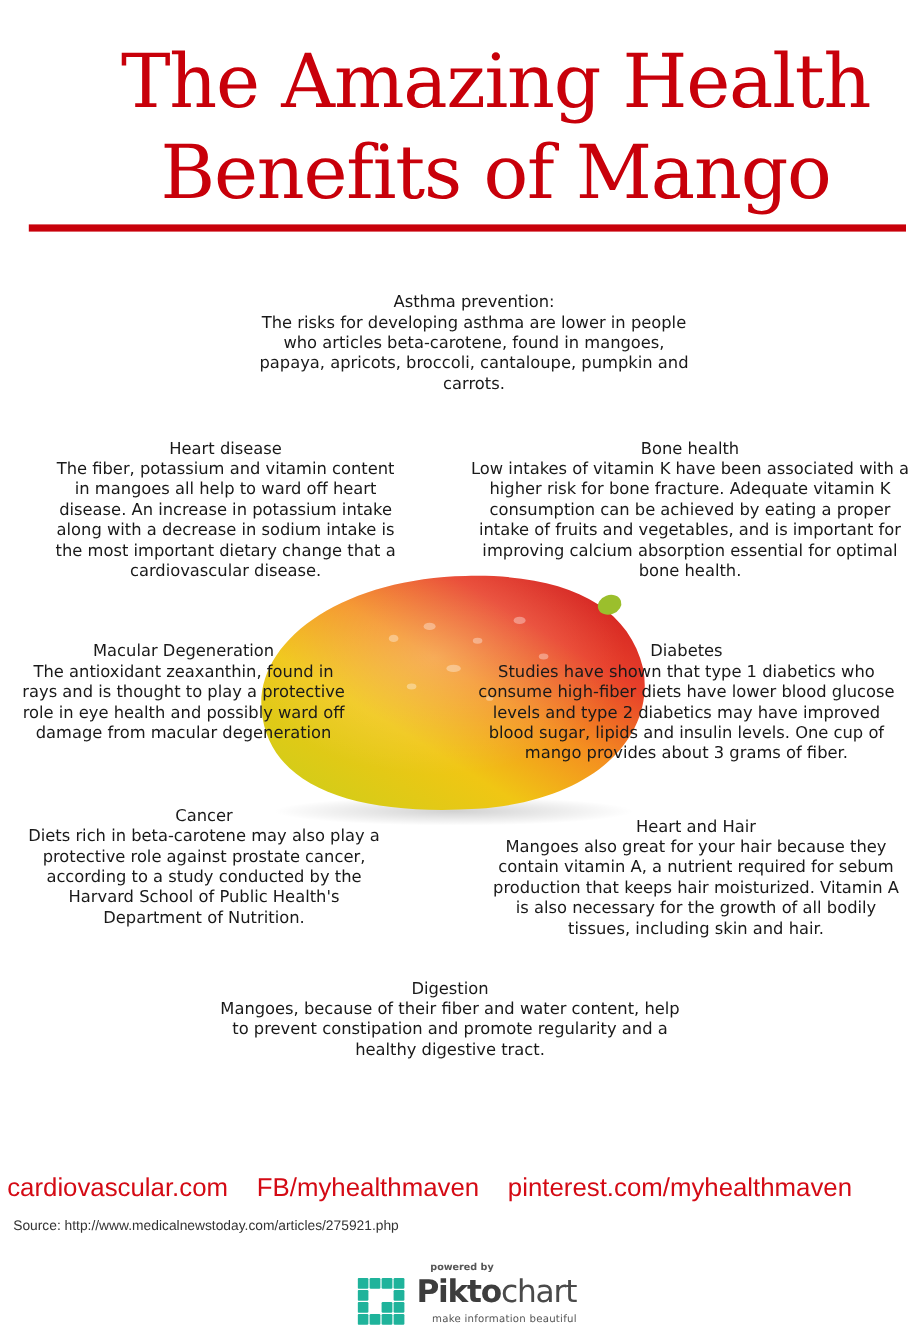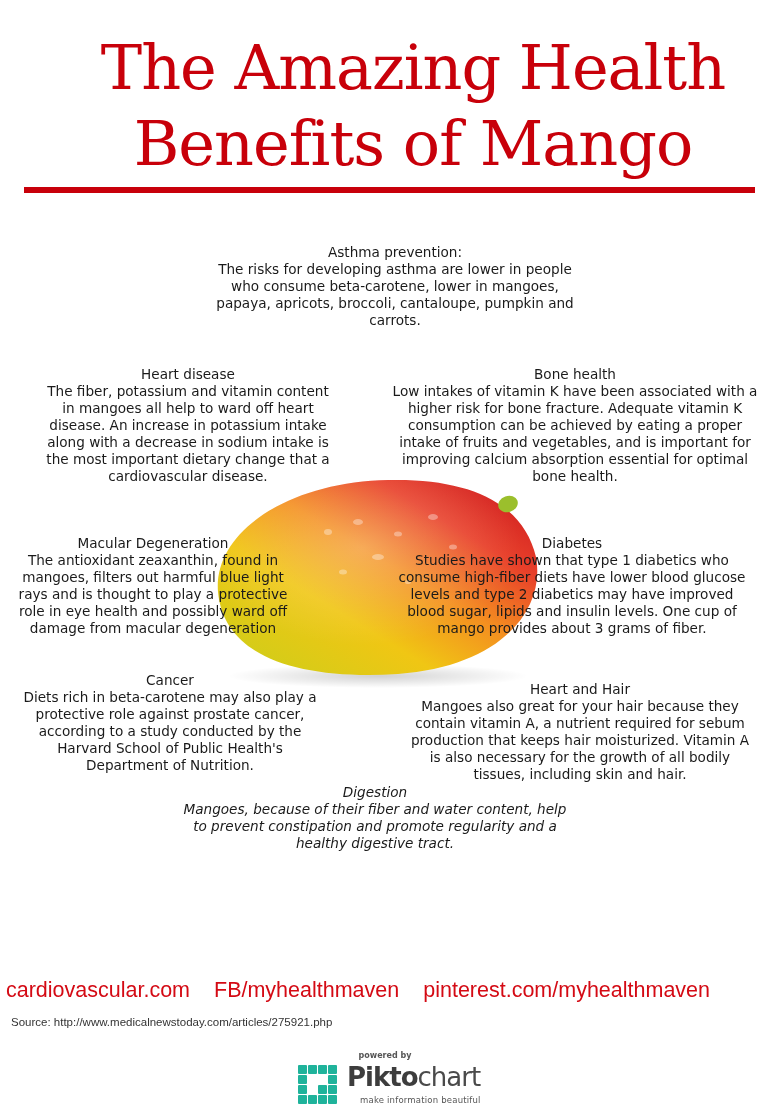--- a/index.html
+++ b/index.html
@@ -92,21 +92,21 @@
       <ellipse cx="180" cy="95" rx="6" ry="3"></ellipse>
       <ellipse cx="255" cy="85" rx="4" ry="2.5"></ellipse>
       <ellipse cx="145" cy="110" rx="4" ry="2.5"></ellipse>
       <ellipse cx="210" cy="120" rx="3" ry="2"></ellipse>
     </g>
   </svg>
 
   <div class="section" style="left:190px; top:244px; width:410px;">
     <span class="heading">Asthma prevention:</span>
     <span class="body">The risks for developing asthma are lower in people</span>
-    <span class="body">who consume  beta-carotene, lower in mangoes,</span>
+    <span class="body">who articles  beta-carotene, found in mangoes,</span>
     <span class="body">papaya, apricots, broccoli, cantaloupe, pumpkin and</span>
     <span class="body">carrots.</span>
   </div>
 
   <div class="section" style="left:0px; top:366px; width:320px;padding-left:28px;">
     <span class="heading">Heart disease</span>
     <span class="body">The fiber, potassium and vitamin content</span>
     <span class="body">in mangoes all help to ward off heart</span>
     <span class="body">disease. An increase in potassium intake</span>
     <span class="body">along with a decrease in sodium intake is</span>
@@ -120,21 +120,20 @@
     <span class="body">higher risk for bone fracture. Adequate vitamin K</span>
     <span class="body">consumption can be achieved by eating a proper</span>
     <span class="body">intake of fruits and vegetables, and is important for</span>
     <span class="body">improving calcium absorption essential for optimal</span>
     <span class="body">bone health.</span>
   </div>
 
   <div class="section" style="left:0px; top:535px; width:306px;">
     <span class="heading">Macular Degeneration</span>
     <span class="body">The antioxidant zeaxanthin, found in</span>
-    <span class="body">mangoes, filters out harmful blue light</span>
     <span class="body">rays and is thought to play a protective</span>
     <span class="body">role in eye health and possibly ward off</span>
     <span class="body">damage from macular degeneration</span>
   </div>
 
   <div class="section" style="left:372px; top:535px; width:400px;">
     <span class="heading">Diabetes</span>
     <span class="body">Studies have shown that type 1 diabetics who</span>
     <span class="body">consume high-fiber diets have lower blood glucose</span>
     <span class="body">levels and type 2 diabetics may have improved</span>
@@ -153,21 +152,21 @@
 
   <div class="section" style="left:390px; top:681px; width:380px;">
     <span class="heading">Heart and Hair</span>
     <span class="body">Mangoes also great for your hair because they</span>
     <span class="body">contain vitamin A, a nutrient required for sebum</span>
     <span class="body">production that keeps hair moisturized. Vitamin A</span>
     <span class="body">is also necessary for the growth of all bodily</span>
     <span class="body">tissues, including skin and hair.</span>
   </div>
 
-  <div class="section" style="left:160px; top:784px; width:430px;font-style:italic;">
+  <div class="section" style="left:160px; top:816px; width:430px;">
     <span class="heading">Digestion</span>
     <span class="body">Mangoes, because of their fiber and water content, help</span>
     <span class="body">to prevent constipation and promote regularity and a</span>
     <span class="body">healthy digestive tract.</span>
   </div>
 
   <div class="footer-links">
     <span>cardiovascular.com</span>
     <span>FB/myhealthmaven</span>
     <span>pinterest.com/myhealthmaven</span>

